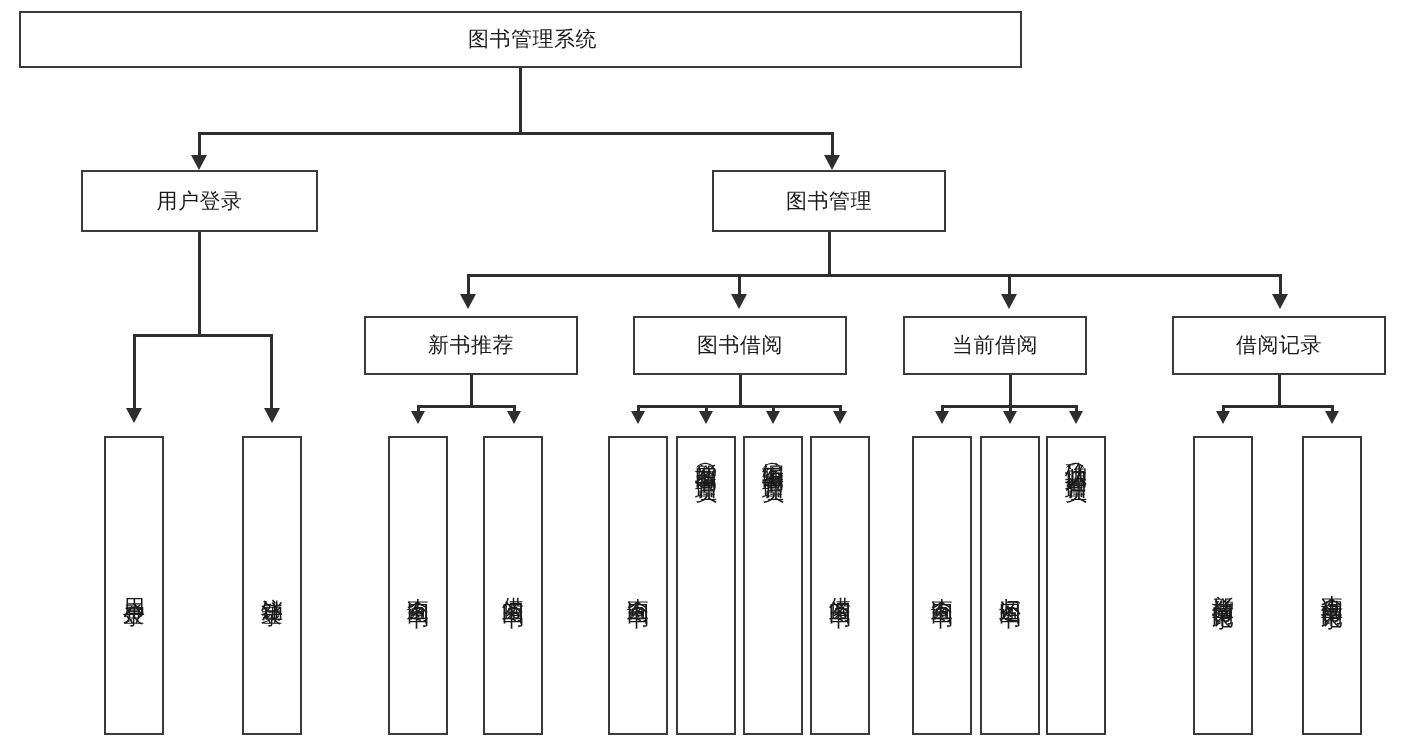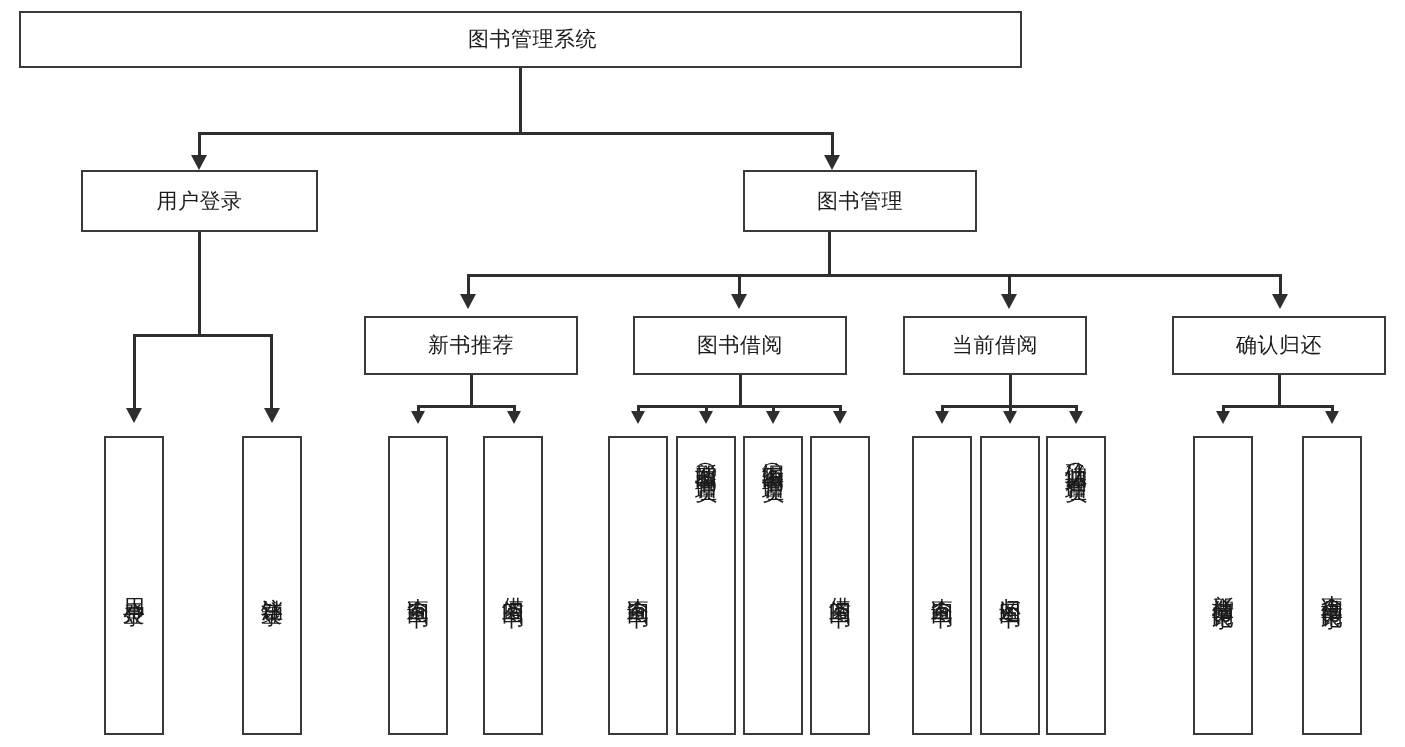--- a/index.html
+++ b/index.html
@@ -159,38 +159,38 @@
   <div class="arrow sm" style="left:1325px; top:411px;"></div>
 
   <div class="node h" style="left:19px; top:11px; width:1003px; height:57px;padding-left:24px;">
     <span class="label">图书管理系统</span>
   </div>
 
   <div class="node h" style="left:81px; top:170px; width:237px; height:62px;">
     <span class="label">用户登录</span>
   </div>
 
-  <div class="node h" style="left:712px; top:170px; width:234px; height:62px;margin-left:31px;">
+  <div class="node h" style="left:712px; top:170px; width:234px; height:62px;">
     <span class="label">图书管理</span>
   </div>
 
   <div class="node h" style="left:364px; top:316px; width:214px; height:59px;">
     <span class="label">新书推荐</span>
   </div>
 
   <div class="node h" style="left:633px; top:316px; width:214px; height:59px;">
     <span class="label">图书借阅</span>
   </div>
 
   <div class="node h" style="left:903px; top:316px; width:184px; height:59px;">
     <span class="label">当前借阅</span>
   </div>
 
   <div class="node h" style="left:1172px; top:316px; width:214px; height:59px;">
-    <span class="label">确认归还</span>
+    <span class="label">借阅记录</span>
   </div>
 
   <div class="node v mid" style="left:104px; top:436px; width:60px; height:299px;">
     <span class="label">用户登录</span>
   </div>
   <div class="node v mid" style="left:242px; top:436px; width:60px; height:299px;">
     <span class="label">注销登录</span>
   </div>
 
   <div class="node v mid" style="left:388px; top:436px; width:60px; height:299px;">

